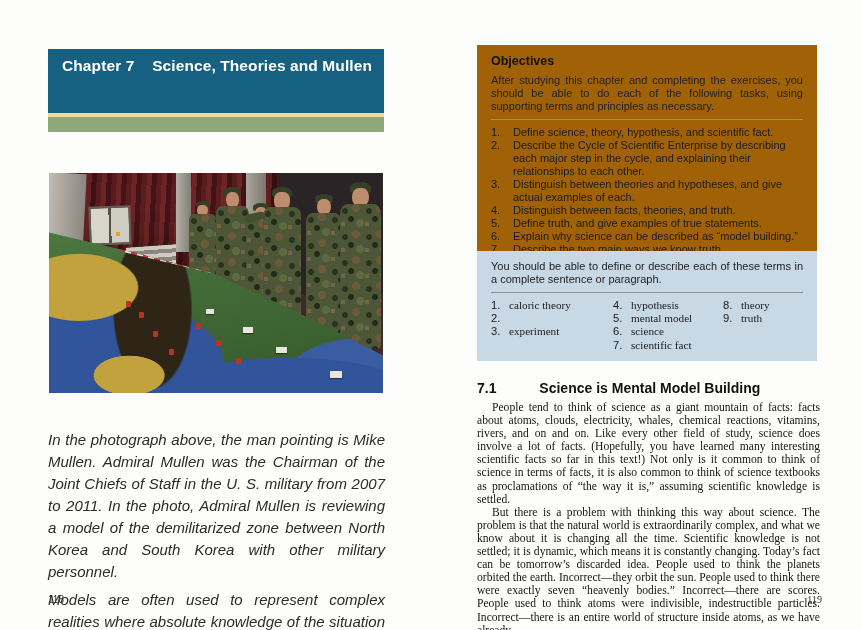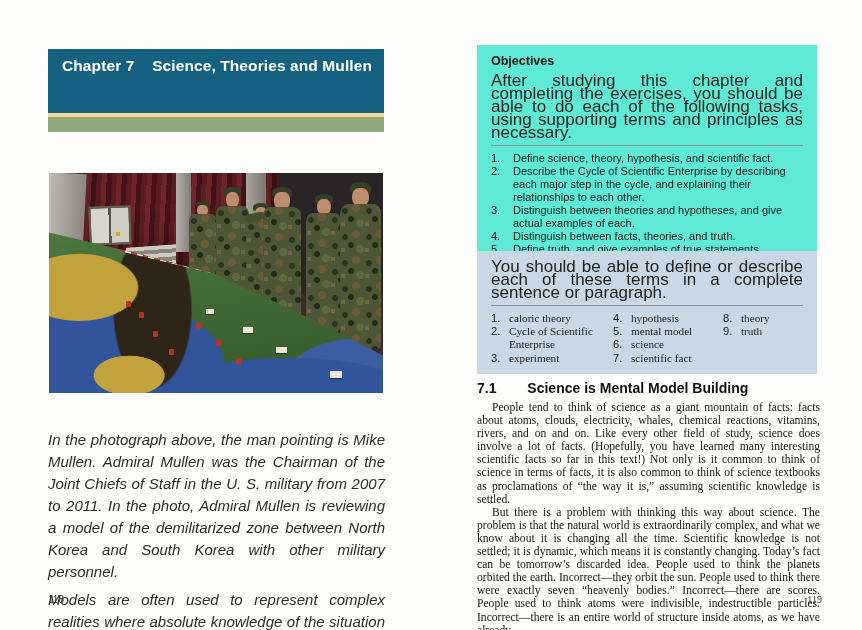--- a/index.html
+++ b/index.html
@@ -80,37 +80,37 @@
 
   .caption{left:48px;top:429px;width:337px;font-style:italic;font-size:15px;
     line-height:22px;text-align:justify;color:#2b2b2b;}
   .caption p{margin:0 0 6px 0;}
   .pagenum{font-size:10px;color:#333;}
   .pn-left{left:48px;top:594px;}
   .pn-right{right:40px;top:594px;font-family:Liberation Serif, serif;}
 
   
   .box{box-sizing:border-box;width:340px;left:477px;}
-  .objectives{top:45px;background:#5eead4;padding:9px 14px 9px 14px;}
+  .objectives{top:45px;background:#a16207;padding:9px 14px 9px 14px;}
   .vocab{top:251px;background:#c9d8e5;padding:9px 14px 9px 14px;}
   .box h2{margin:0 0 6px 0;font-size:12.5px;font-weight:bold;color:#111;}
-  .box .intro{margin:0 0 6px 0;font-size:17px;line-height:13px;text-align:justify;color:#222;}
+  .box .intro{margin:0 0 6px 0;font-size:11px;line-height:13px;text-align:justify;color:#222;}
   .box hr{border:none;border-top:1px solid #8f8f8f;margin:0 0 6px 0;}
   .nlist .li{display:flex;font-size:11px;line-height:13px;color:#1a1a1a;}
   .nlist .n{width:22px;flex:0 0 22px;}
   .nlist .t{flex:1;}
   .vocab-cols{display:flex;font-size:11.2px;line-height:13.2px;}
   .vcol{display:flex;flex-direction:column;}
   .vcol .li{display:flex;}
   .vcol .n{width:18px;flex:0 0 18px;}
   .vcol .t{flex:1;padding-right:6px;font-family:Liberation Serif, serif;}
   .vcol.v1{width:122px;} .vcol.v2{width:110px;} .vcol.v3{flex:1;}
 
   .sec-heading{left:477px;top:380px;width:343px;font-size:14px;font-weight:bold;color:#111;margin:0;}
-  .sec-heading .sec-num{margin-right:27px;}
+  .sec-heading .sec-num{margin-right:39px;}
   .body-text{left:477px;top:401px;width:343px;
     font-family:"Liberation Serif","DejaVu Serif",serif;
     font-size:11.6px;line-height:13.1px;text-align:justify;color:#141414;}
   .body-text p{margin:0;text-indent:15px;}
 </style>
 </head>
 <body>
 
 <div class="spread">
 
@@ -237,21 +237,20 @@
     <hr>
     <div class="vocab-cols">
       <div class="vcol v1">
 
       <div class="li">
           <span class="n">1.</span>
           <span class="t">caloric theory</span>
         </div>
           <div class="li">
           <span class="n">2.</span>
-          <span class="t">Cycle of Scientific Enterprise</span>
         </div>
           <div class="li">
           <span class="n">3.</span>
           <span class="t">experiment</span>
         </div>
         </div>
       <div class="vcol v2">
 
       <div class="li">
           <span class="n">4.</span>

